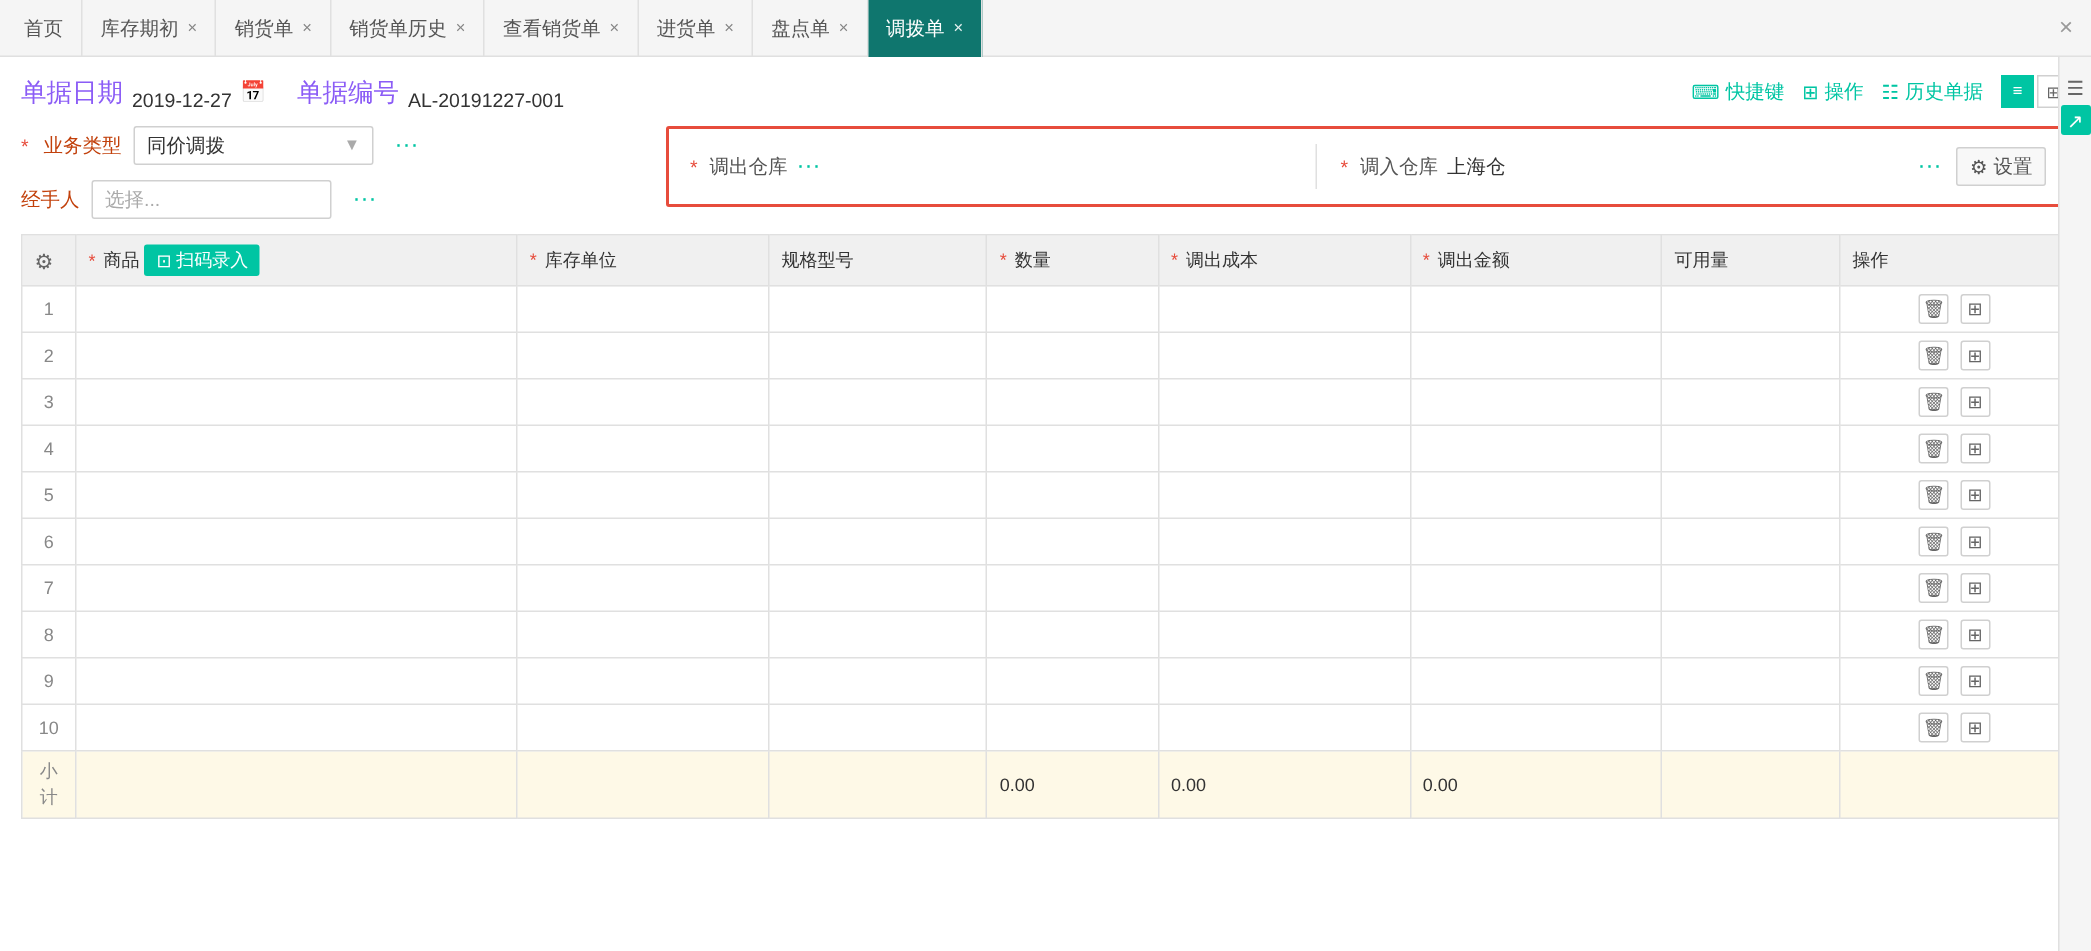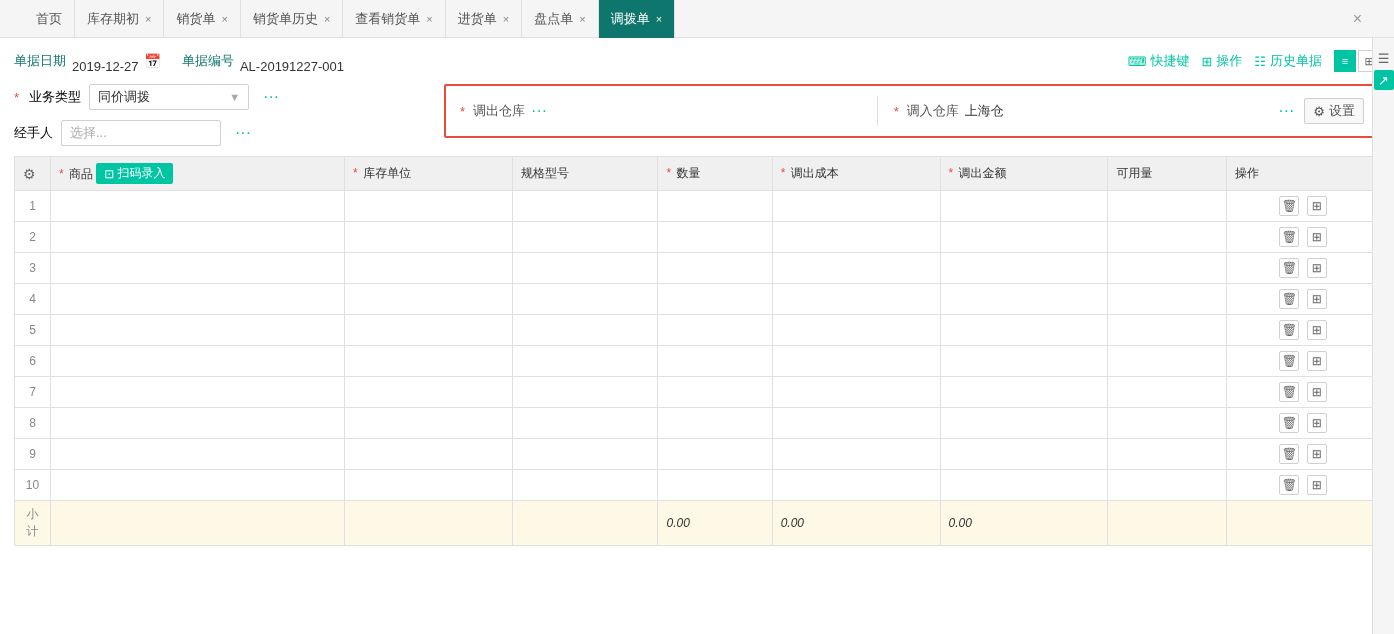--- a/index.html
+++ b/index.html
@@ -3,21 +3,21 @@
   <meta charset="utf-8">
   <style>
     * { box-sizing: border-box; margin: 0; padding: 0; }
     body { font-family: 'Microsoft YaHei', Arial, sans-serif; font-size: 13px; color: #333; background: #fff; overflow: hidden; }
 
     
     .tab-bar {
       display: flex; align-items: center;
       border-bottom: 1px solid #e0e0e0;
       background: #f5f5f5;
-      padding: 0 24px;
+      padding: 0 4px;
       height: 38px;
       position: relative;
     }
     .tab {
       display: flex; align-items: center;
       padding: 0 12px;
       height: 38px;
       cursor: pointer;
       font-size: 13px;
       color: #555;
@@ -54,21 +54,21 @@
     
     .header-row {
       display: flex;
       align-items: center;
       margin-bottom: 10px;
       gap: 20px;
     }
     .header-field {
       display: flex; align-items: center; gap: 6px;
     }
-    .header-label { color: #0f766e; font-size: 13px; }
+    .header-label { color: #8b5cf6; font-size: 17px; }
     .header-value { color: #333; font-size: 13px; font-weight: 500; margin-top: 11px; }
     .date-icon { color: #aaa; font-size: 14px; cursor: pointer; }
     .header-actions {
       margin-left: auto;
       display: flex; align-items: center; gap: 12px;
       color: #00c5a3;
       font-size: 13px;
     }
     .header-action-item {
       display: flex; align-items: center; gap: 4px;
@@ -107,21 +107,21 @@
       display: flex;
       align-items: center;
       gap: 0;
     }
     .form-field {
       display: flex; align-items: center; gap: 8px;
       margin-bottom: 10px;
     }
     .form-field:last-child { margin-bottom: 0; }
     .required-star { color: #e74c3c; margin-right: 2px; }
-    .field-label { color: #000000; white-space: nowrap; }
+    .field-label { color: #c2410c; white-space: nowrap; }
     .field-select {
       display: flex; align-items: center; gap: 20px;
       border: 1px solid #d0d0d0;
       border-radius: 2px;
       padding: 3px 8px;
       min-width: 160px;
       cursor: pointer;
       background: #fff;
     }
     .field-select-text { flex: 1; color: #333; }
@@ -202,21 +202,21 @@
       font-size: 12px;
       cursor: pointer;
       display: inline-flex; align-items: center; gap: 3px;
     }
     .th-gear {
       width: 36px;
       text-align: center;
     }
     .gear-icon { color: #666; cursor: pointer; font-size: 14px; }
     .subtotal-label { color: #888; font-size: 12px; }
-    .subtotal-value { color: #333; font-style: italic; }
+    .subtotal-value { color: #333; }
 
     
     .table-wrapper {
       overflow-y: auto;
       max-height: 400px;
     }
 
     
     .right-panel {
       position: fixed;

